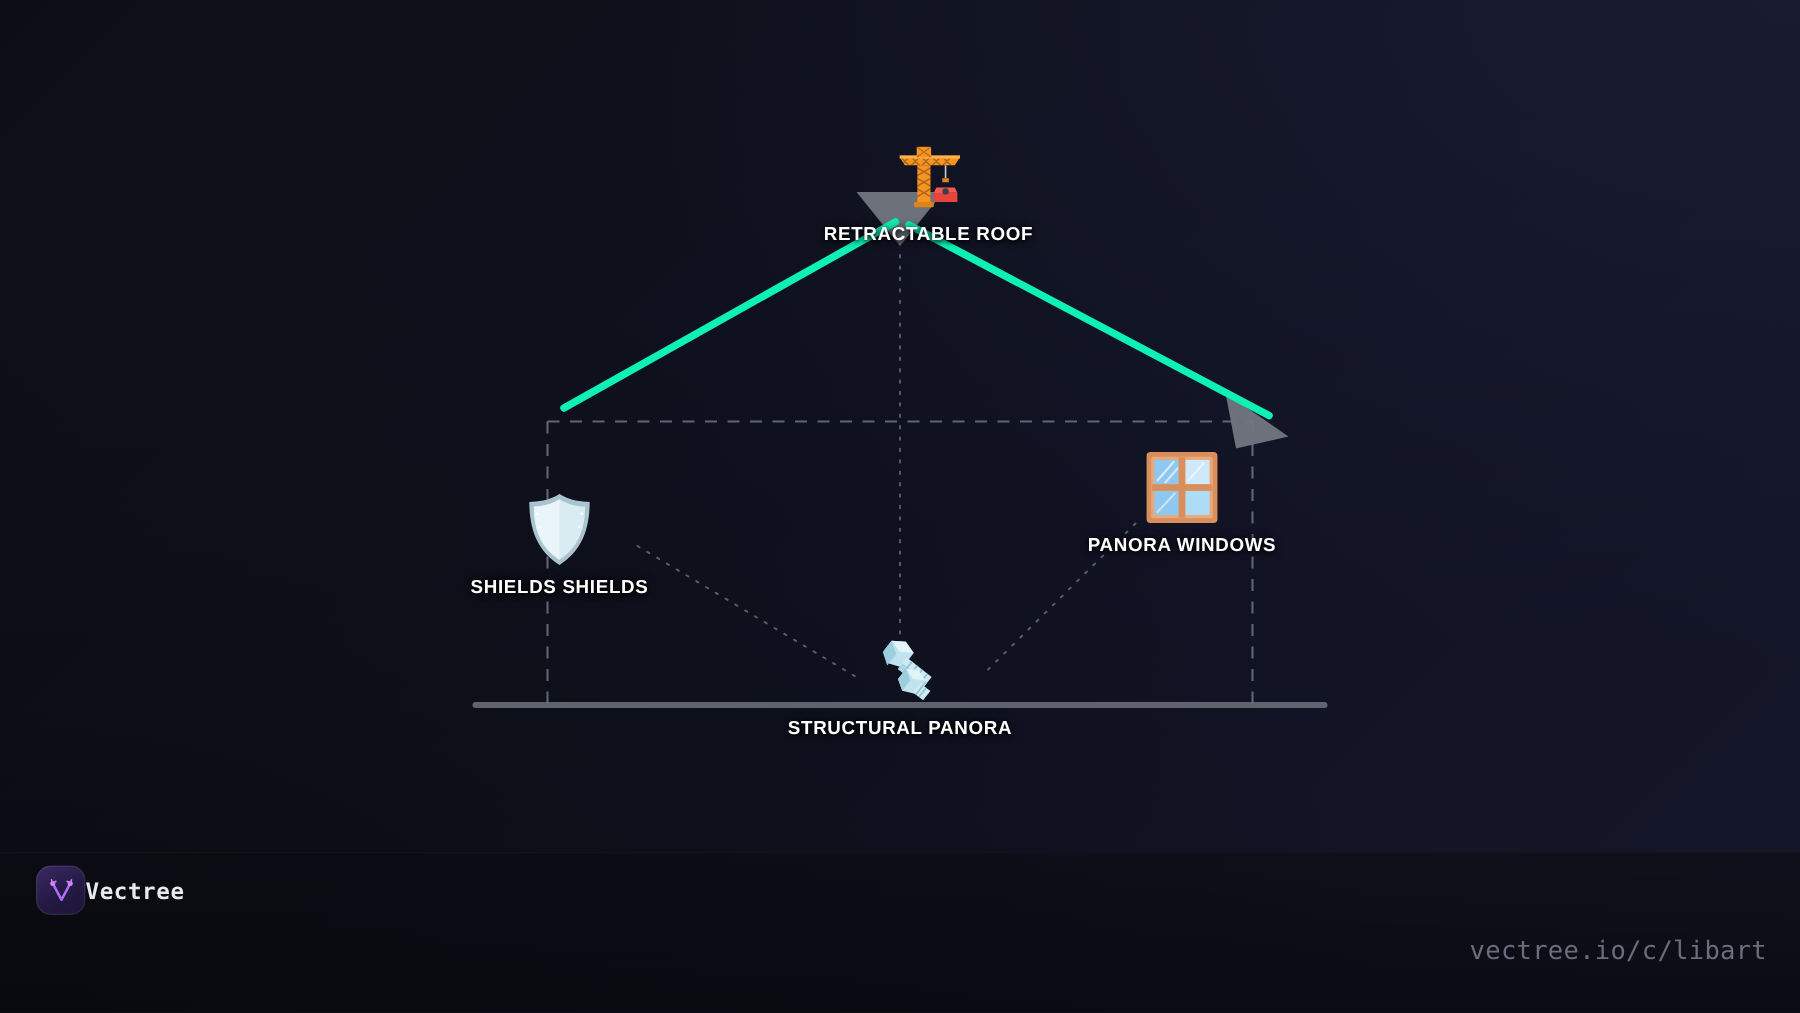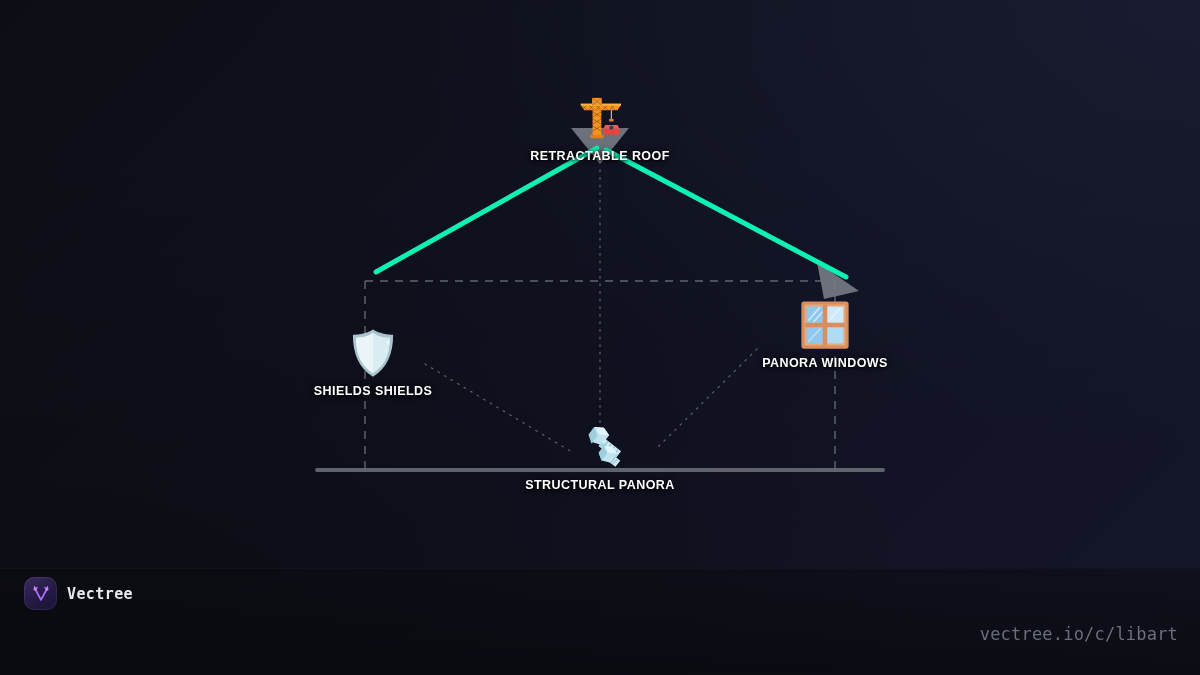--- a/index.html
+++ b/index.html
@@ -70,39 +70,38 @@
     font-size: 12.5px;
     font-weight: bold;
     letter-spacing: .45px;
     color: #ffffff;
     text-align: center;
     white-space: nowrap;
     text-shadow: 0 1px 3px rgba(0,0,0,.95), 0 0 6px rgba(0,0,0,.8);
   }
 
   
-  #node-roof    { left: 600px; top: 90px;  }
+  #node-roof    { left: 619px; top: 90px;  }
   #node-shields { left: 373px; top: 325px; }
-  #node-windows { left: 825px; top: 297px; }
+  #node-windows { left: 788px; top: 297px; }
   #node-frame   { left: 600px; top: 419px; }
 
   
   #brand {
     position: absolute;
     left: 24px;
     top: 577px;
     display: flex;
     flex-direction: column;
     gap: 6px;
   }
 
   #brand-row {
     display: flex;
     align-items: center;
-    gap: 10px;
   }
 
   #brand-mark {
     width: 33px;
     height: 33px;
     border-radius: 10px;
     background: linear-gradient(150deg, #3a2a63 0%, #241a44 55%, #1b1436 100%);
     box-shadow: inset 0 0 0 1px rgba(255,255,255,.07);
     display: flex;
     align-items: center;

